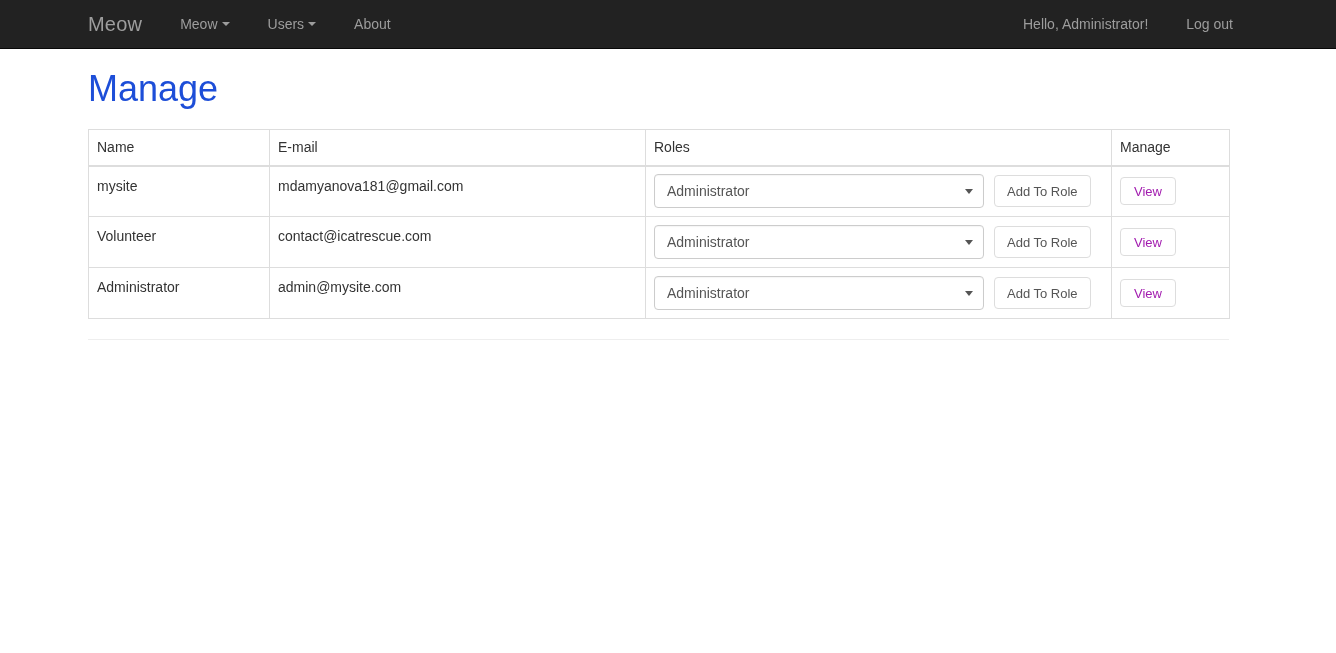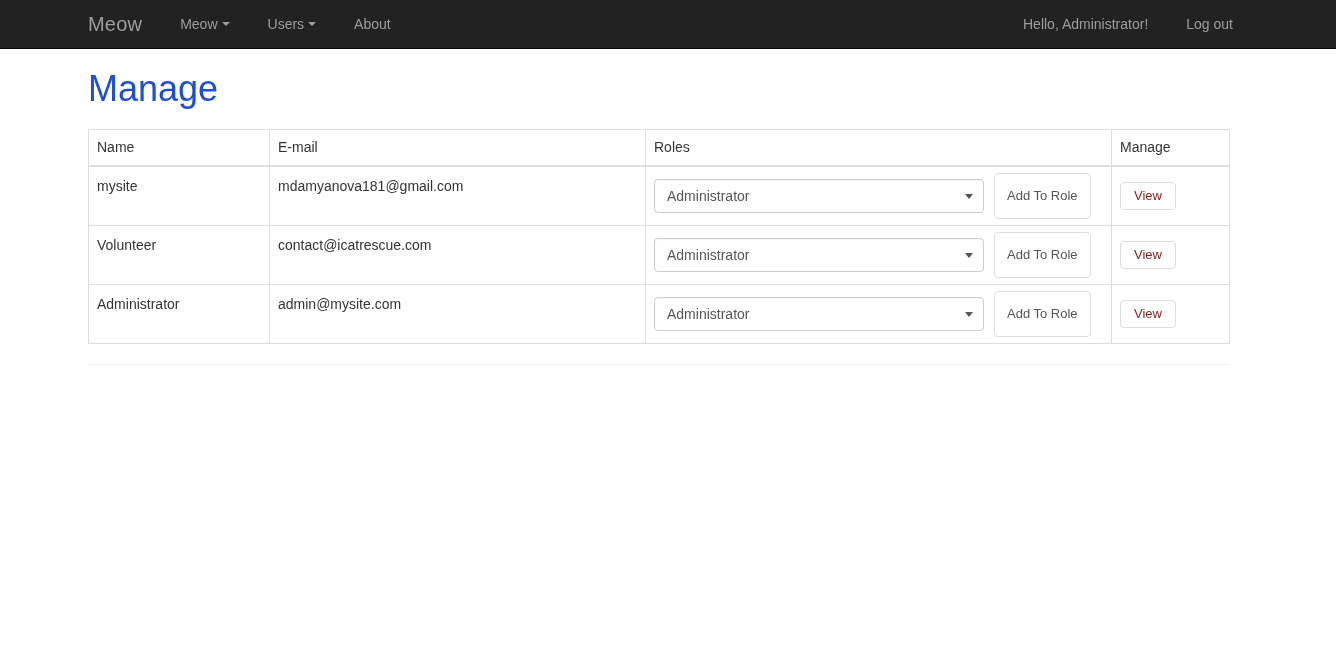--- a/index.html
+++ b/index.html
@@ -151,37 +151,37 @@
   }
   .btn {
     display: inline-flex;
     align-items: center;
     justify-content: center;
     border: 1px solid #dddddd;
     border-radius: 4px;
     background: #ffffff;
     color: #555555;
     font-size: 13px;
-    height: 46px;
+    height: 32px;
     padding: 4px 12px;
     cursor: pointer;
     white-space: nowrap;
     font-family: "Liberation Sans", sans-serif;
   }
 
   
   .details-cell {
     padding: 6px 8px !important;
     vertical-align: middle !important;
   }
   .btn-view {
     height: 28px;
     padding: 0 13px;
     font-size: 13px;
-    color: #7f1d1d;
+    color: #a21caf;
   }
 
   hr.footer-rule {
     border: 0;
     border-top: 1px solid #eeeeee;
     margin: 20px 0 0 0;
     width: 1141px;
   }
 </style>
 </head>

